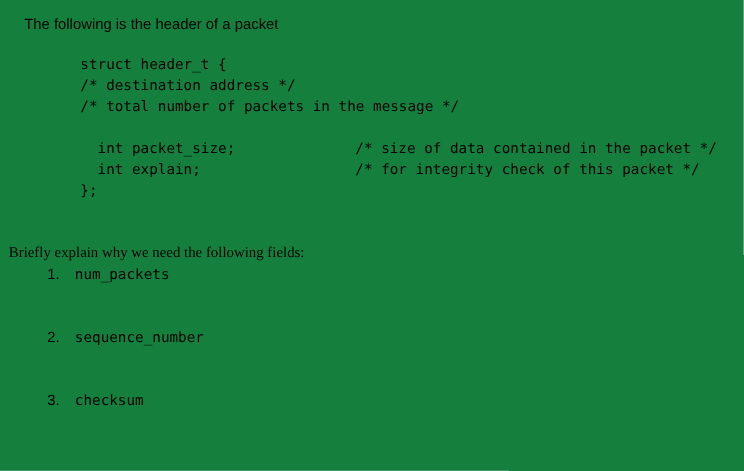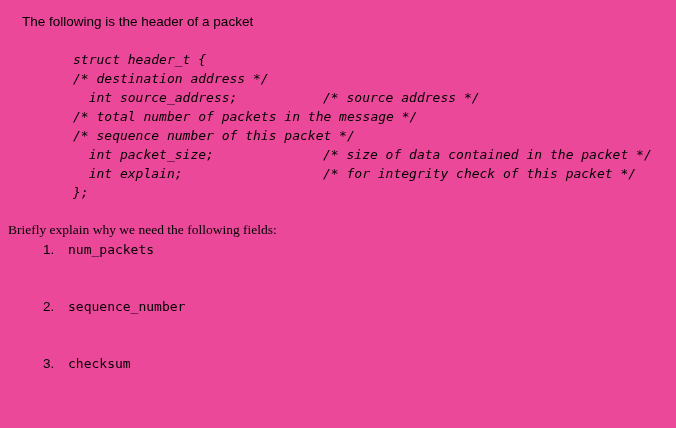--- a/index.html
+++ b/index.html
@@ -3,34 +3,34 @@
 <meta charset="utf-8">
 <style>
   * { margin: 0; padding: 0; box-sizing: border-box; }
   html, body { background: #ffffff; }
   body {
     width: 676px; height: 428px;
     position: relative; overflow: hidden;
     font-family: "Liberation Sans", sans-serif;
     color: #000000;
   }
-  .page { position: absolute; inset: 0; background: #ec4899; }
+  .page { position: absolute; inset: 0; background: #15803d; }
 
   .intro {
     position: absolute; left: 22px; top: 14px;
     font-size: 13.5px; line-height: 16px; color: #000000;
   }
 
   .code-block {
     position: absolute; left: 73px; top: 50px;
     font-family: "DejaVu Sans Mono", "Liberation Mono", monospace;
     font-size: 13px; color: #000000;
   }
   .code-line { display: flex; height: 19px; line-height: 19px; }
-  .code-line span { white-space: pre; font-style: italic; }
+  .code-line span { white-space: pre; }
   .decl { width: 250px; flex: 0 0 250px; }
   .comment { flex: 1 1 auto; }
 
   .prompt {
     position: absolute; left: 8px; top: 222px;
     font-size: 13.5px; line-height: 16px; color: #000000; font-family: Liberation Serif, serif;
   }
 
   .question {
     position: absolute; left: 43px;
@@ -53,28 +53,23 @@
   <div class="intro">The following is the header of a packet</div>
 
   <div class="code-block">
     <div class="code-line">
       <span class="decl">struct header_t {</span>
     </div>
     <div class="code-line">
       <span class="comment">/* destination address */</span>
     </div>
     <div class="code-line">
-      <span class="decl">  int source_address;</span>
-      <span class="comment">/* source address */</span>
-    </div>
-    <div class="code-line">
       <span class="comment">/* total number of packets in the message */</span>
     </div>
     <div class="code-line">
-      <span class="comment">/* sequence number of this packet */</span>
     </div>
     <div class="code-line">
       <span class="decl">  int packet_size;</span>
       <span class="comment">/* size of data contained in the packet */</span>
     </div>
     <div class="code-line">
       <span class="decl">  int explain;</span>
       <span class="comment">/* for integrity check of this packet */</span>
     </div>
     <div class="code-line">

